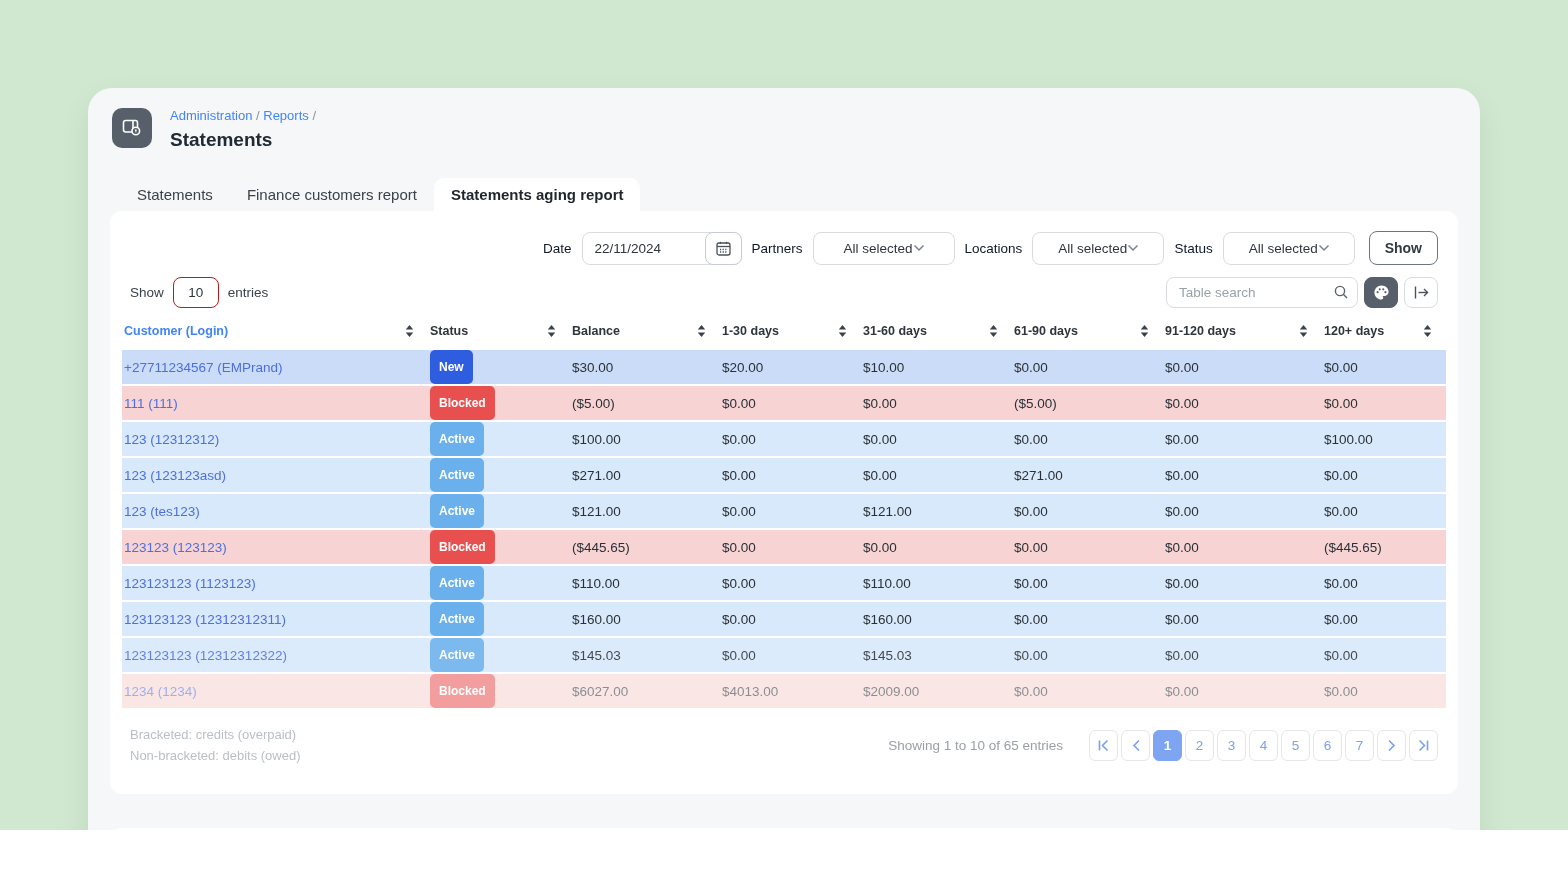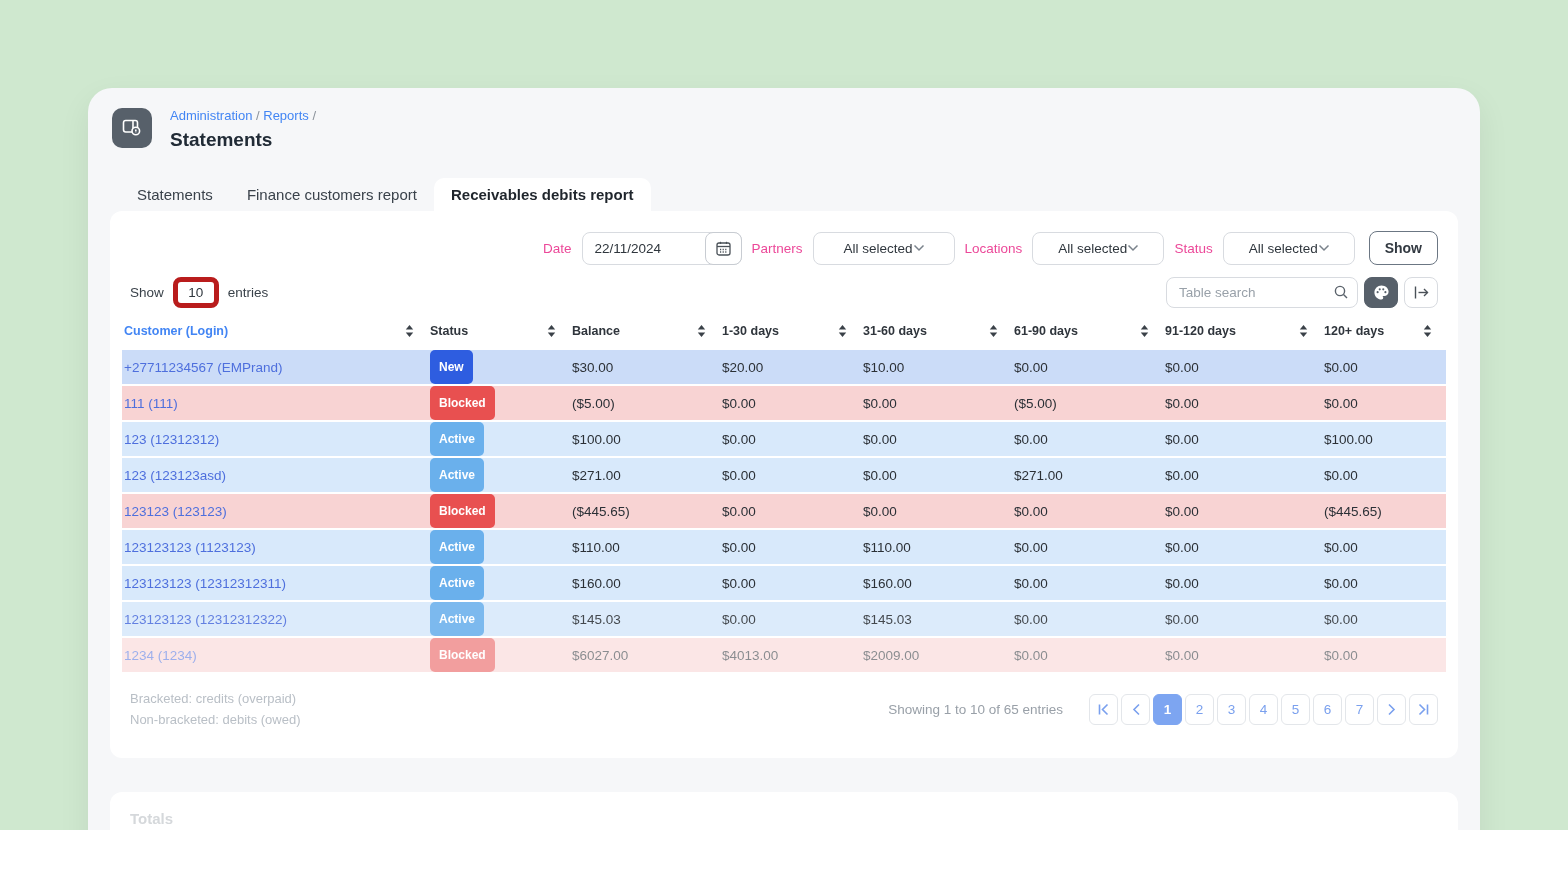--- a/index.html
+++ b/index.html
@@ -20,31 +20,31 @@
 
   
   .tabs-row { display:flex; align-items:flex-end; margin:26px 0 0 32px; height:34px; }
   .tab { padding:8px 17px; font-size:15px; color:#3a424b; cursor:pointer; white-space:nowrap; }
   .tab.active { background:#ffffff; border-radius:10px 10px 0 0; color:#1f252c; font-weight:700; }
 
   
   .content-card { margin:0 22px; background:#fff; border-radius:12px; padding:20px 12px 28px 12px; }
 
   .filters-row { display:flex; justify-content:flex-end; align-items:center; gap:10px; margin:0 8px; }
-  .f-label { font-size:13.5px; color:#ec4899; }
+  .f-label { font-size:13.5px; color:#0f172a; }
   .date-group { position:relative; width:160px; height:33px; }
   .date-group input { width:100%; height:33px; border:1px solid #d8dbe0; border-radius:8px; padding:0 44px 0 12px; font-size:13.5px; color:#2f363d; outline:none; background:#fff; font-family:inherit; }
   .cal-btn { position:absolute; right:0; top:0; width:37px; height:33px; background:#fff; border:1px solid #c8ccd2; border-radius:8px; display:flex; align-items:center; justify-content:center; cursor:pointer; }
   .select { height:33px; border:1px solid #d8dbe0; border-radius:8px; background:#fff; display:flex; align-items:center; justify-content:center; padding:0 10px 0 11px; font-size:13.5px; color:#2f363d; cursor:pointer; }
   .sel-partners { width:142px; } .sel-locations { width:132px; } .sel-status { width:132px; }
   .show-btn { height:34px; padding:0 15px; margin-left:4px; background:#fff; border:1.5px solid #6b7683; border-radius:8px; font-size:14px; font-weight:600; color:#323941; cursor:pointer; font-family:inherit; }
 
   .controls-row { display:flex; justify-content:space-between; align-items:center; margin:12px 8px 0 8px; }
   .entries-group { display:flex; align-items:center; gap:9px; font-size:13.5px; color:#3a424a; }
-  .entries-group input { width:46px; height:31px; border:5px solid #b91c1c; border-radius:8px; text-align:center; font-size:13.5px; color:#2f363d; outline:none; font-family:inherit; }
+  .entries-group input { width:46px; height:31px; border:1px solid #b91c1c; border-radius:8px; text-align:center; font-size:13.5px; color:#2f363d; outline:none; font-family:inherit; }
   .search-tools { display:flex; align-items:flex-start; gap:6px; }
   .search-box { position:relative; width:192px; height:31px; }
   .search-box input { width:100%; height:31px; border:1px solid #d8dbe0; border-radius:8px; padding:0 32px 0 12px; font-size:13.5px; color:#2f363d; outline:none; font-family:inherit; }
   .search-box input::placeholder { color:#99a1a9; }
   .search-ico { position:absolute; right:9px; top:7px; }
   .tool-btn { width:34px; height:31px; border-radius:8px; display:flex; align-items:center; justify-content:center; cursor:pointer; border:1px solid #d8dbe0; background:#fff; }
   .tool-btn.dark { background:#57606a; border-color:#57606a; }
 
   
   table { width:100%; border-collapse:collapse; table-layout:fixed; margin-top:16px; }
@@ -102,21 +102,21 @@
           <a>Reports</a>
           <span>/</span>
         </div>
         <div class="page-title">Statements</div>
       </div>
     </div>
 
     <div class="tabs-row" id="tabs-row">
         <div class="tab">Statements</div>
         <div class="tab">Finance customers report</div>
-        <div class="tab active">Receivables debits report</div>
+        <div class="tab active">Statements aging report</div>
       </div>
 
     <div class="content-card">
 
       <div class="filters-row">
         <span class="f-label">Date</span>
         <div class="date-group">
           <input type="text" value="22/11/2024" style="">
           <span class="cal-btn">
             <svg width="17" height="17" viewBox="0 0 17 17" fill="none" stroke="#4a5158" stroke-width="1.3">
@@ -310,20 +310,30 @@
               <td>$0.00</td>
               <td>$100.00</td>
             </tr>
             <tr class="row-active">
               <td><a>123 (123123asd)</a></td>
               <td><span class="badge badge-active">Active</span></td>
               <td>$271.00</td>
               <td>$0.00</td>
               <td>$0.00</td>
               <td>$271.00</td>
+              <td>$0.00</td>
+              <td>$0.00</td>
+            </tr>
+            <tr class="row-active">
+              <td><a>123 (tes123)</a></td>
+              <td><span class="badge badge-active">Active</span></td>
+              <td>$121.00</td>
+              <td>$0.00</td>
+              <td>$121.00</td>
+              <td>$0.00</td>
               <td>$0.00</td>
               <td>$0.00</td>
             </tr>
             <tr class="row-blocked">
               <td><a>123123 (123123)</a></td>
               <td><span class="badge badge-blocked">Blocked</span></td>
               <td>($445.65)</td>
               <td>$0.00</td>
               <td>$0.00</td>
               <td>$0.00</td>

